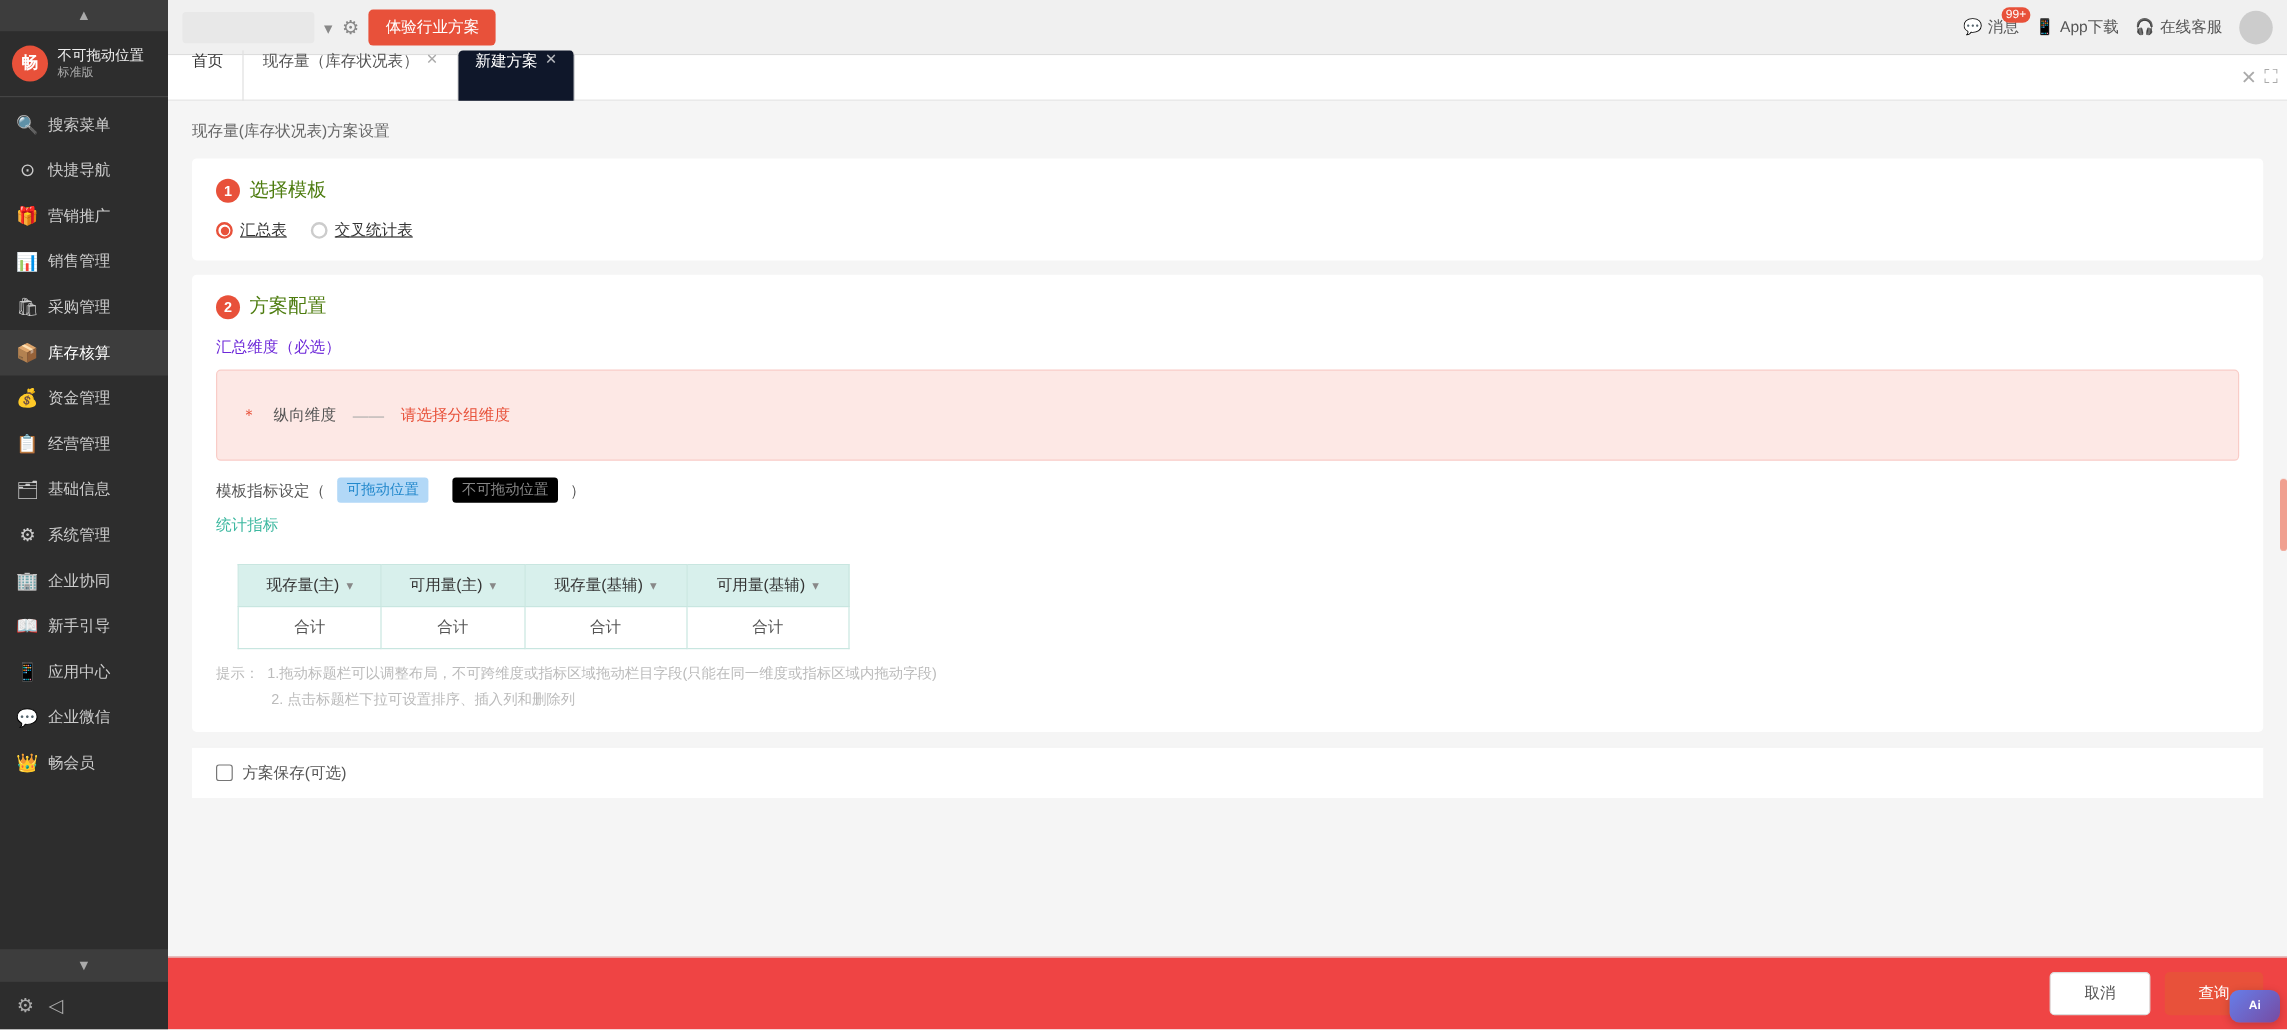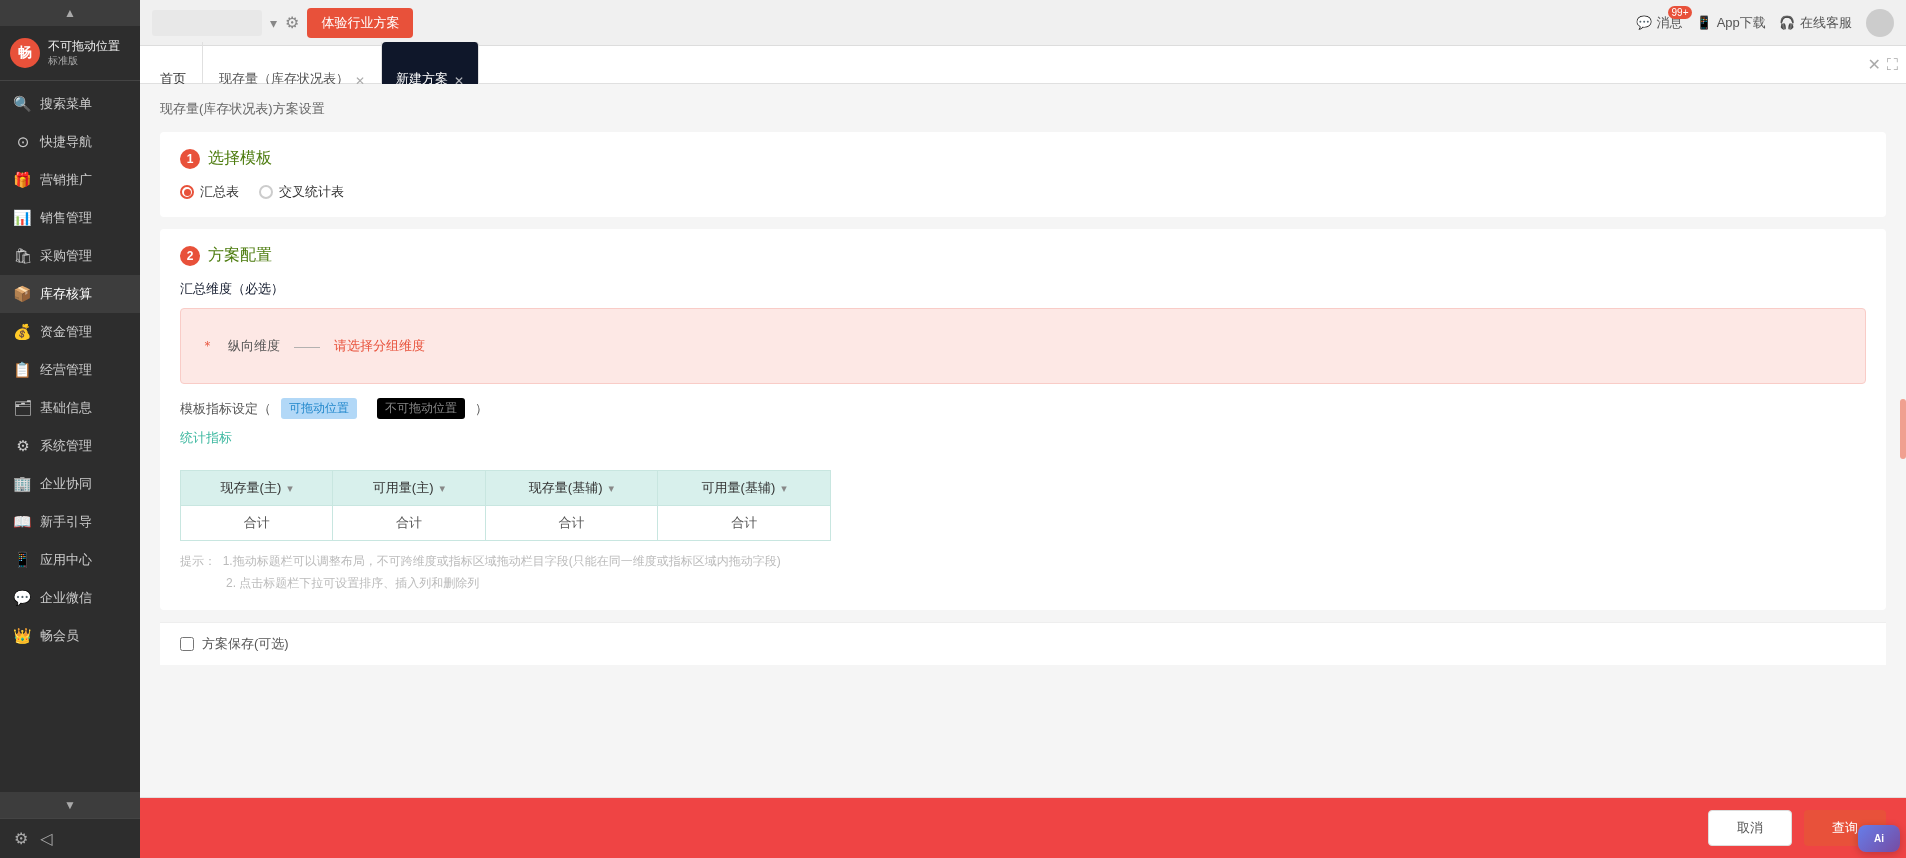--- a/index.html
+++ b/index.html
@@ -96,21 +96,21 @@
     .tabs-bar {
       background: #fff;
       display: flex;
       align-items: center;
       border-bottom: 1px solid #e0e0e0;
       height: 38px;
       padding: 0 0 0 0;
       flex-shrink: 0;
     }
     .tab-item {
-      display: flex; align-items: flex-end; gap: 6px;
+      display: flex; align-items: flex-start; gap: 6px;
       padding: 0 16px;
       height: 46px;
       cursor: pointer;
       border-right: 1px solid #e0e0e0;
       color: #555;
       font-size: 13px;
     }
     .tab-item:first-child { padding-left: 20px; }
     .tab-item.home { color: #333; }
     .tab-close { color: #aaa; font-size: 12px; cursor: pointer; }
@@ -149,36 +149,36 @@
       background: #e8513a;
       color: white;
       border-radius: 50%;
       display: flex; align-items: center; justify-content: center;
       font-size: 12px; font-weight: bold;
       flex-shrink: 0;
     }
     .step-title { font-size: 16px; color: #4d7c0f; font-weight: 500; }
 
     .radio-group { display: flex; align-items: center; gap: 20px; }
-    .radio-item { display: flex; align-items: center; gap: 6px; cursor: pointer; font-size: 13px; color: #333; }
+    .radio-item { display: flex; align-items: center; gap: 6px; cursor: pointer; font-size: 13px; color: #333; text-decoration: underline; }
     .radio-dot {
       width: 14px; height: 14px;
       border-radius: 50%;
       border: 2px solid #ccc;
       display: flex; align-items: center; justify-content: center;
     }
     .radio-dot.checked { border-color: #e8513a; }
     .radio-dot.checked::after {
       content: '';
       width: 7px; height: 7px;
       border-radius: 50%;
       background: #e8513a;
     }
 
-    .sub-label { font-size: 13px; color: #0f172a; margin-bottom: 10px; }
+    .sub-label { font-size: 13px; color: #6d28d9; margin-bottom: 10px; }
 
     .dimension-box {
       background: #fde8e5;
       border: 1px solid #f9ccc7;
       border-radius: 4px;
       padding: 28px 20px;
       margin-bottom: 14px;
       display: flex; align-items: center; gap: 14px;
     }
     .dimension-required { color: #e8513a; font-size: 13px; }
@@ -197,21 +197,21 @@
     .unmovable-tag {
       background: #000000;
       color: #888;
       padding: 2px 8px;
       border-radius: 3px;
       font-size: 12px;
     }
 
     .section-subtitle { color: #3db8a0; font-size: 13px; margin-bottom: 23px; font-weight: 500; }
 
-    .stats-table { width: 651px; border-collapse: collapse; margin-bottom: 8px; }
+    .stats-table { width: 510px; border-collapse: collapse; margin-bottom: 8px; margin-left: 18px; }
     .stats-table th, .stats-table td {
       border: 1px solid #c8e6e0;
       text-align: center;
       padding: 8px 12px;
       font-size: 13px;
     }
     .stats-table th {
       background: #d8f0ec;
       color: #333;
       font-weight: normal;

